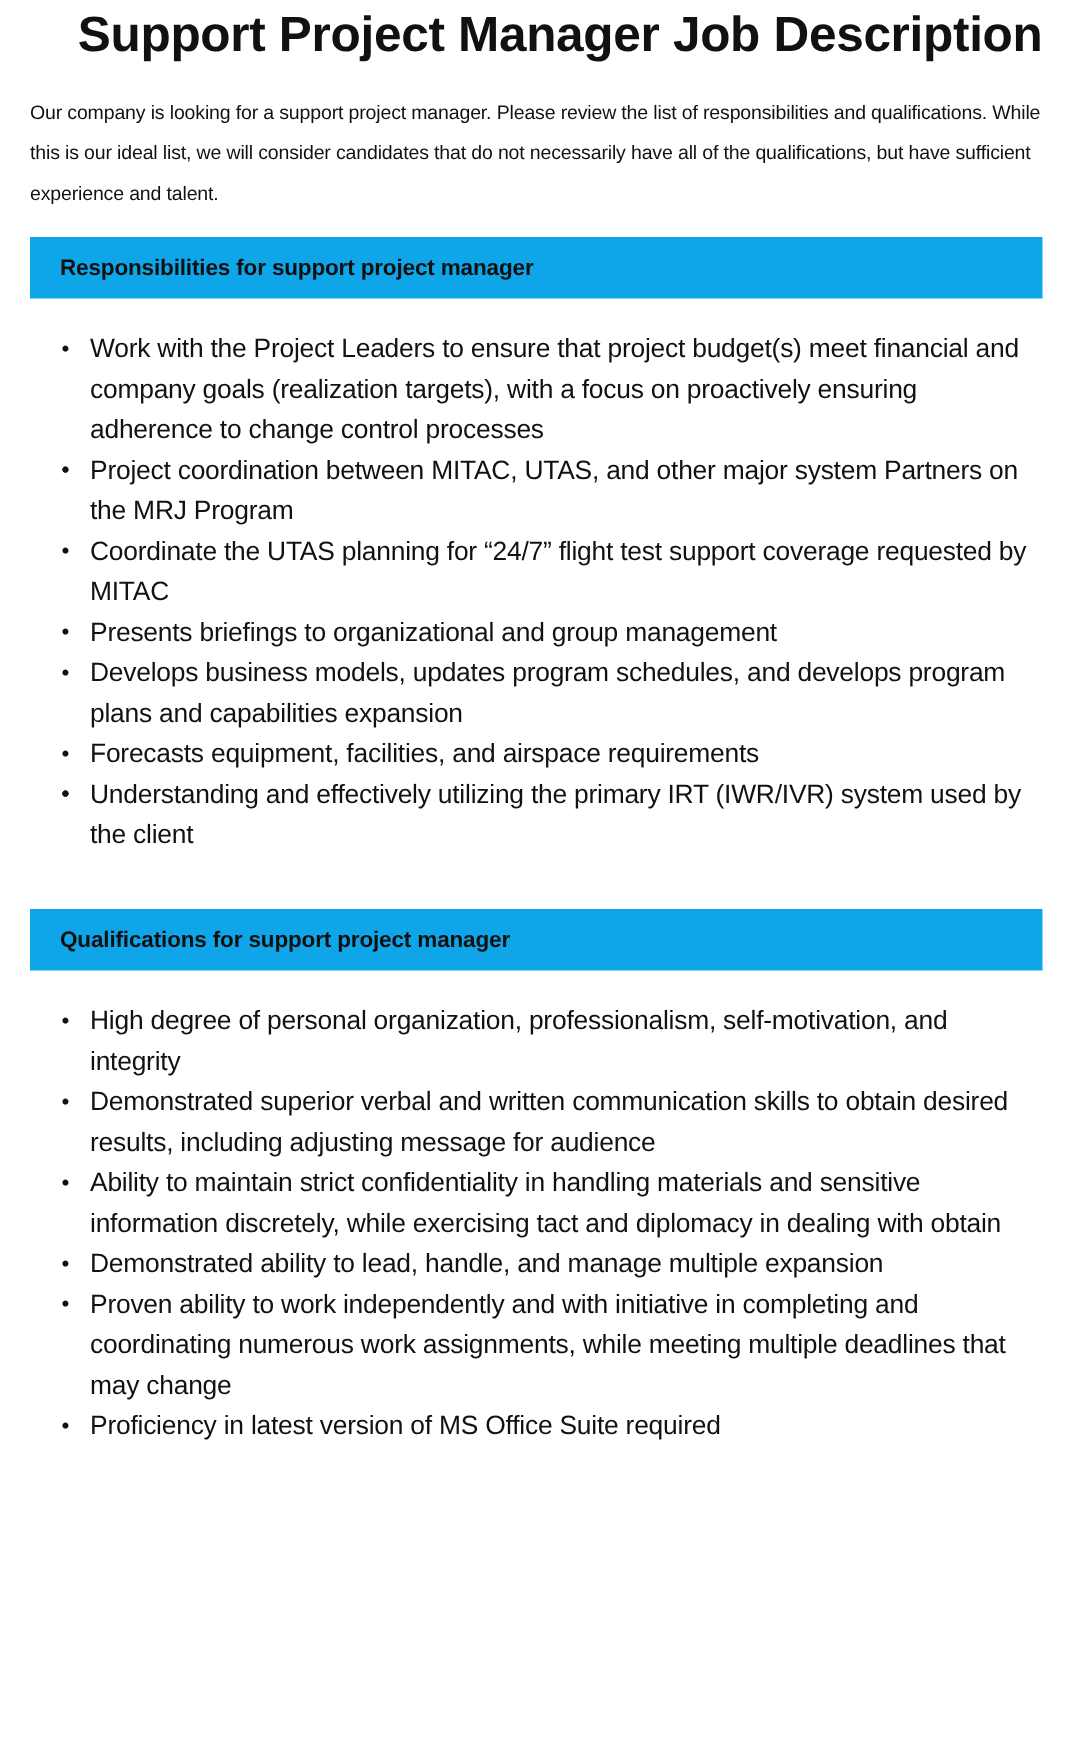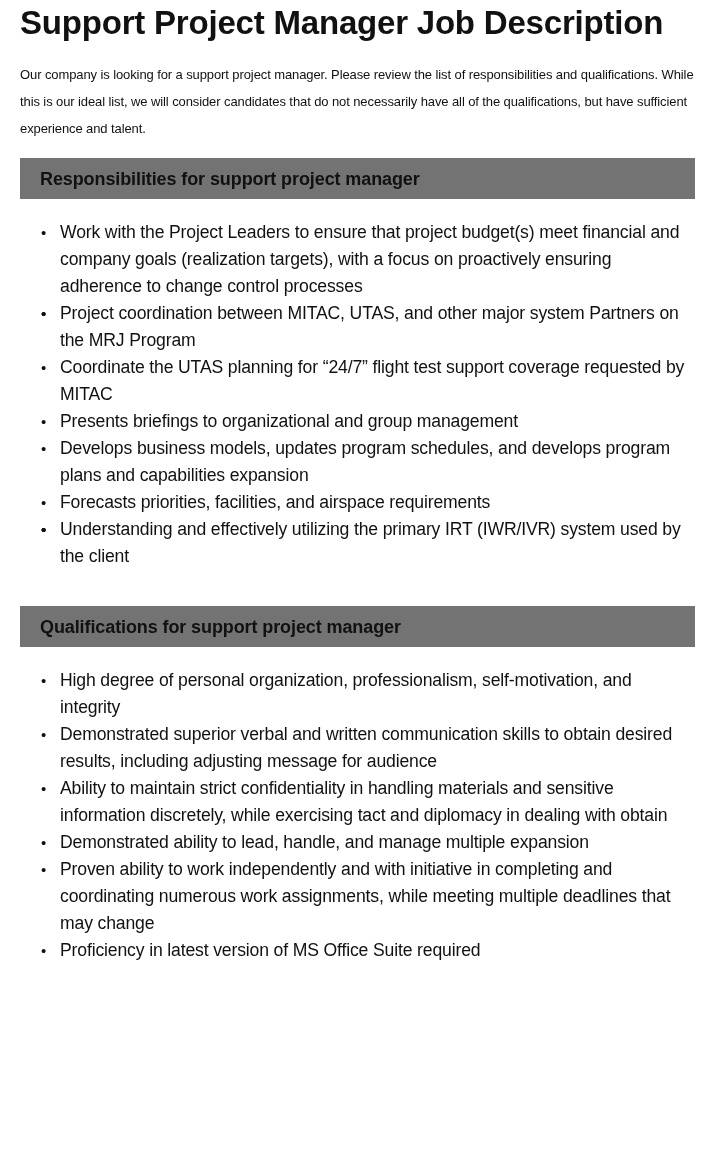--- a/index.html
+++ b/index.html
@@ -18,36 +18,36 @@
       padding: 0 25px 0 20px;
       box-sizing: border-box;
       width: 720px;
     }
     h1 {
       margin: 0;
       padding-top: 2px;
       font-size: 33px;
       line-height: 42px;
       font-weight: bold;
-      text-align: left;
+      text-align: right;
       letter-spacing: -0.2px;
     }
     .intro {
       margin: 17px 0 0 0;
       font-size: 13px;
       line-height: 27px;
       letter-spacing: -0.1px;
     }
     .section-header {
       margin-top: 16px;
-      background: #737373;
+      background: #0ea5e9;
       height: 41px;
       box-sizing: border-box;
       padding: 10px 20px 0 20px;
-      font-size: 18px;
+      font-size: 15px;
       font-weight: bold;
       line-height: 22px;
       letter-spacing: -0.1px;
     }
     ul.list {
       margin: 20px 0 0 0;
       padding: 0 0 0 40px;
       list-style: none;
     }
     ul.list li {
@@ -75,21 +75,21 @@
 
   <div class="resp-section">
     <div class="section-header">Responsibilities for support project manager</div>
     <ul class="list">
       <li><span class="bullet">•</span><span>Work with the Project Leaders to ensure that project budget(s) meet financial and company goals (realization targets), with a focus on proactively ensuring adherence to change control processes</span></li>
       <li><span class="bullet">•</span></li>
       <li><span class="bullet">•</span><span>Project coordination between MITAC, UTAS, and other major system Partners on the MRJ Program</span></li>
       <li><span class="bullet">•</span><span>Coordinate the UTAS planning for “24/7” flight test support coverage requested by MITAC</span></li>
       <li><span class="bullet">•</span><span>Presents briefings to organizational and group management</span></li>
       <li><span class="bullet">•</span><span>Develops business models, updates program schedules, and develops program plans and capabilities expansion</span></li>
-      <li><span class="bullet">•</span><span>Forecasts priorities, facilities, and airspace requirements</span></li>
+      <li><span class="bullet">•</span><span>Forecasts equipment, facilities, and airspace requirements</span></li>
       <li><span class="bullet">•</span></li>
       <li><span class="bullet">•</span></li>
       <li><span class="bullet">•</span><span>Understanding and effectively utilizing the primary IRT (IWR/IVR) system used by the client</span></li>
     </ul>
   </div>
 
   <div class="qual-section">
     <div class="section-header">Qualifications for support project manager</div>
     <ul class="list">
       <li><span class="bullet">•</span><span>High degree of personal organization, professionalism, self-motivation, and integrity</span></li>

